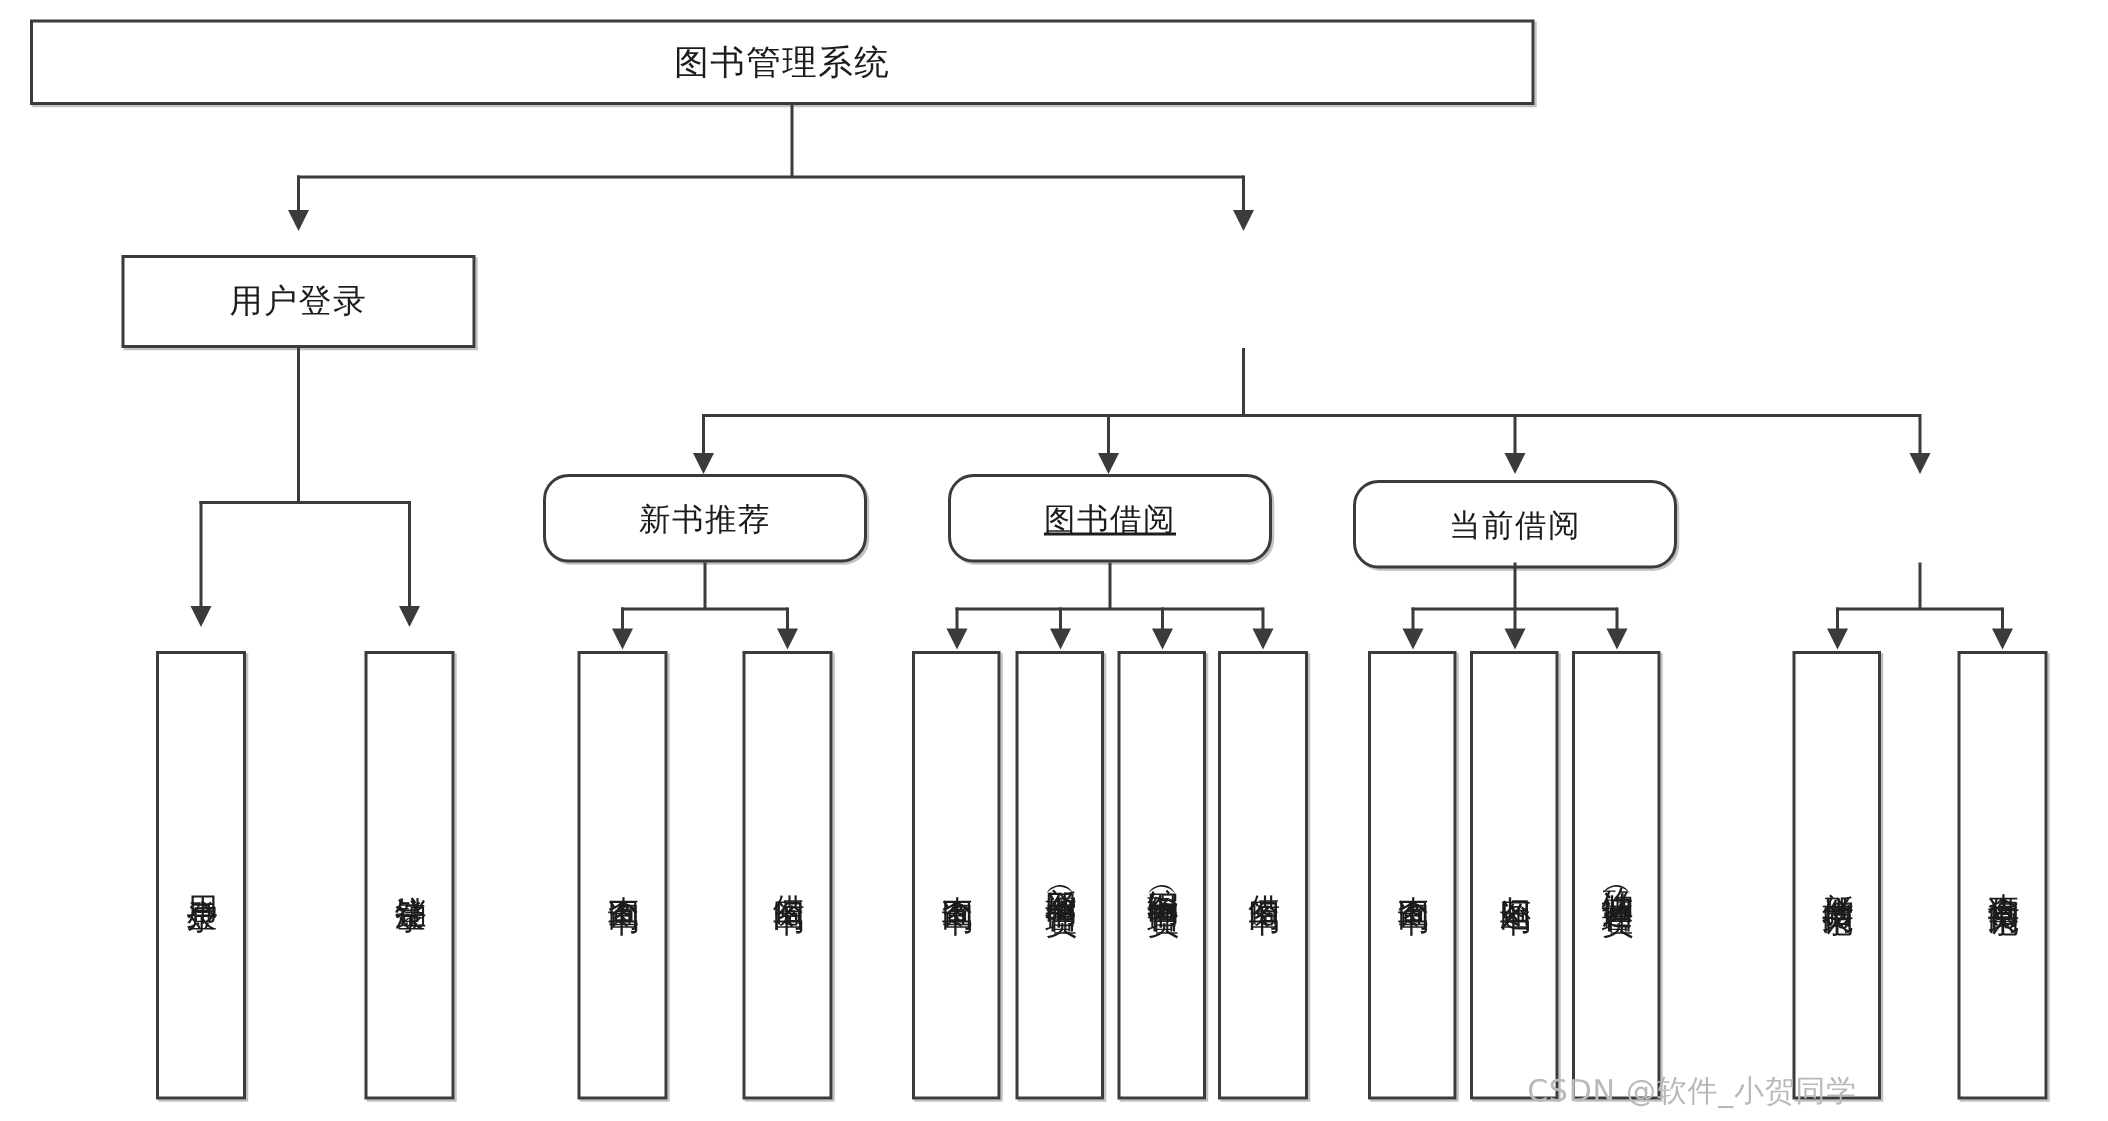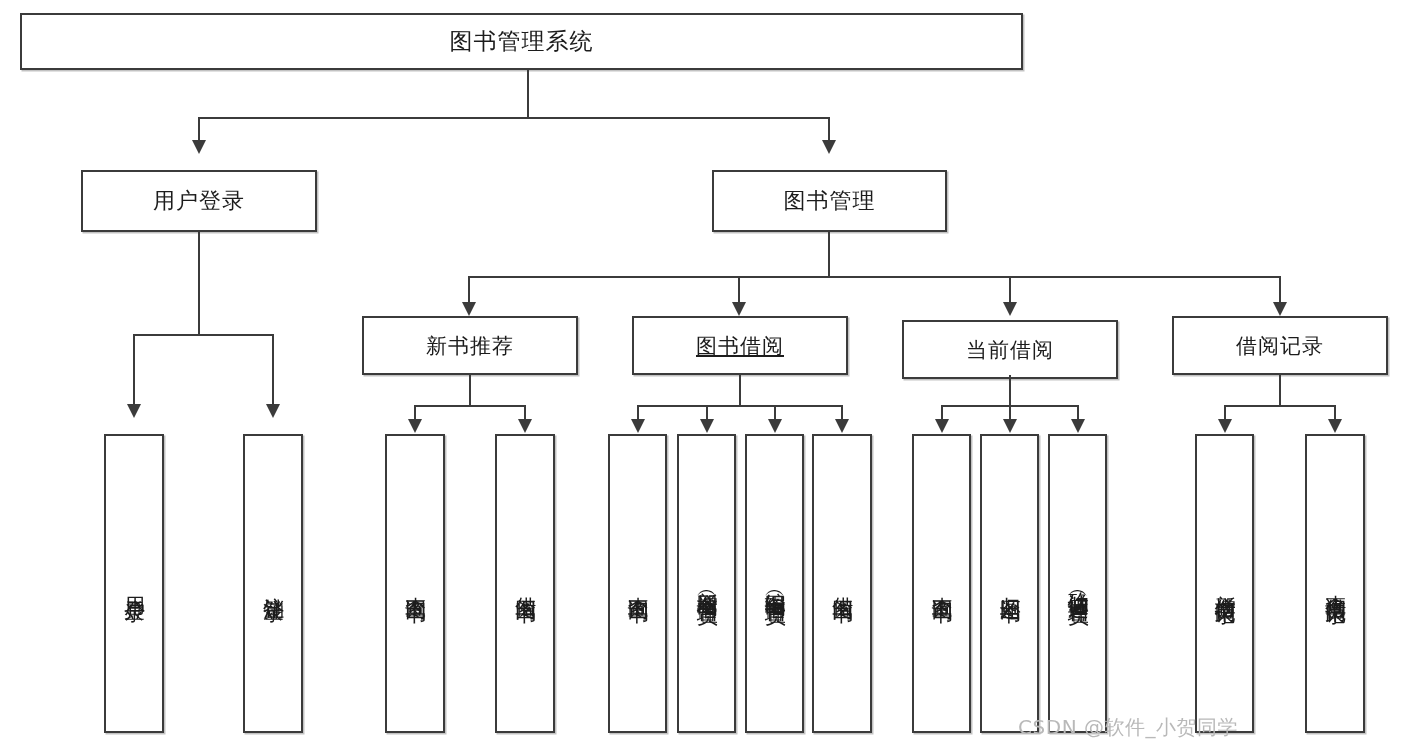--- a/index.html
+++ b/index.html
@@ -19,21 +19,21 @@
     border:2px solid #3b3b3b;
     background:#ffffff;
     display:flex;
     align-items:center;
     justify-content:center;
     color:#1c1c1c;
     box-shadow:1.5px 1.5px 0 rgba(120,120,120,0.45);
   }
   .node.root{font-size:23px;letter-spacing:1px;}
   .node.lvl2{font-size:22px;letter-spacing:1px;}
-  .node.lvl3{font-size:21px;letter-spacing:1px;}
+  .node.lvl3{font-size:21px;letter-spacing:1px;border-radius:17px;}
 
   .node.leaf{
     font-size:21px;
     letter-spacing:2px;
     align-items:center;
     justify-content:center;
     padding:6px 0;
   }
   .node.leaf .vtext{
     writing-mode:vertical-rl;
@@ -77,23 +77,20 @@
   <div class="hline" style="left:198px;top:117px;width:631px;"></div>
   <div class="vline" style="left:198px;top:117px;height:25px;"></div>
   <div class="vline" style="left:828px;top:117px;height:25px;"></div>
   <div class="arrow" style="left:192px;top:140px;"></div>
   <div class="arrow" style="left:822px;top:140px;"></div>
 
   <div class="node lvl2" style="left:81px;top:170px;width:236px;height:62px;">
     <span>用户登录</span>
   </div>
 
-  <div class="node lvl2" style="left:712px;top:170px;width:235px;height:62px;">
-    <span>图书管理</span>
-  </div>
 
   <div class="vline" style="left:198px;top:232px;height:104px;"></div>
   <div class="hline" style="left:133px;top:334px;width:140px;"></div>
   <div class="vline" style="left:133px;top:334px;height:72px;"></div>
   <div class="vline" style="left:272px;top:334px;height:72px;"></div>
   <div class="arrow" style="left:127px;top:404px;"></div>
   <div class="arrow" style="left:266px;top:404px;"></div>
 
   <div class="node leaf" style="left:104px;top:434px;width:60px;height:299px;">
     <span class="vtext">用户登录</span>
@@ -114,23 +111,20 @@
   <div class="arrow" style="left:1273px;top:302px;"></div>
 
   <div class="node lvl3" style="left:362px;top:316px;width:216px;height:59px;">
     <span>新书推荐</span>
   </div>
   <div class="node lvl3" style="left:632px;top:316px;width:216px;height:59px;text-decoration:underline;">
     <span>图书借阅</span>
   </div>
   <div class="node lvl3" style="left:902px;top:320px;width:216px;height:59px;">
     <span>当前借阅</span>
-  </div>
-  <div class="node lvl3" style="left:1172px;top:316px;width:216px;height:59px;">
-    <span>借阅记录</span>
   </div>
 
   <div class="vline" style="left:469px;top:375px;height:31px;"></div>
   <div class="hline" style="left:414px;top:405px;width:111px;"></div>
   <div class="vline" style="left:414px;top:405px;height:16px;"></div>
   <div class="vline" style="left:524px;top:405px;height:16px;"></div>
   <div class="arrow" style="left:408px;top:419px;"></div>
   <div class="arrow" style="left:518px;top:419px;"></div>
 
   <div class="node leaf" style="left:385px;top:434px;width:60px;height:299px;">

